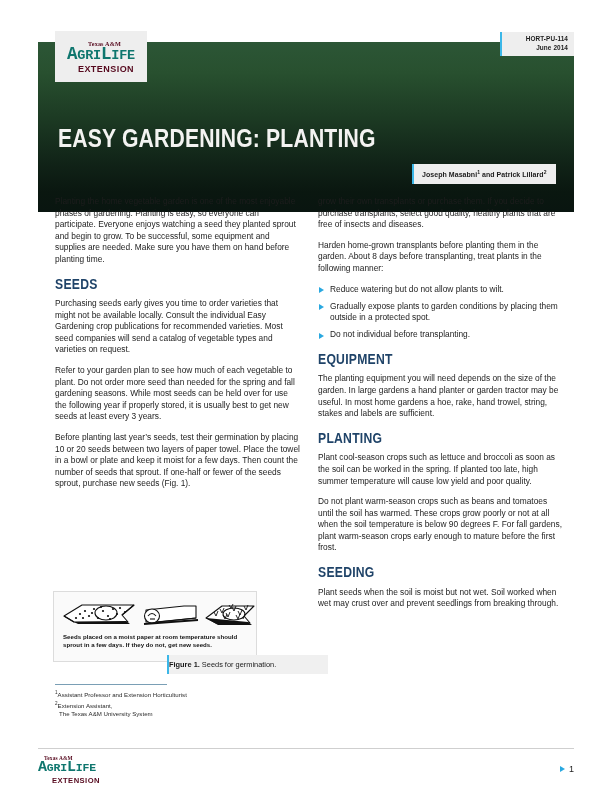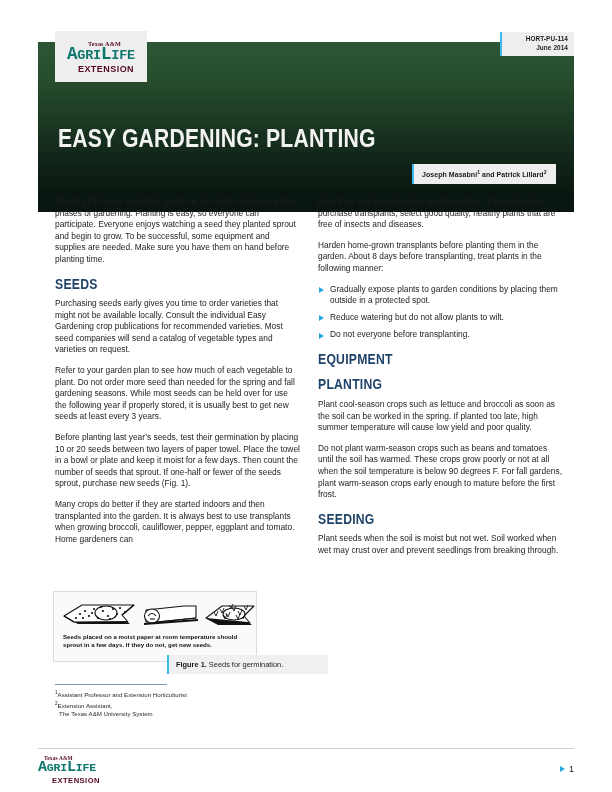--- a/index.html
+++ b/index.html
@@ -170,21 +170,20 @@
     color:#111;
     letter-spacing:.04px;
   }
   .fig-caption {
     position:absolute;
     left:167px; top:655px;
     width:161px; height:19px;
     background:#f0f0f0;
     border-left:2.5px solid #3bb7e8;
     display:flex; align-items:center;
-    padding-left:7px;
   }
   .fig-caption span {
     font-size:7.4px; color:#1a1a1a;
   }
   .fig-caption b { font-weight:bold; }
 
   
   .footnotes {
     position:absolute;
     left:55px; top:684px;
@@ -257,21 +256,20 @@
 <div class="authors-box">
   <span><span>Joseph Masabni</span><sup>1</sup><span> and Patrick Lillard</span><sup>2</sup></span>
 </div>
 
 <div class="col col-left">
   <p class="body">Planting the home vegetable garden is one of the most enjoyable phases of gardening. Planting is easy, so everyone can participate. Everyone enjoys watching a seed they planted sprout and begin to grow. To be successful, some equipment and supplies are needed. Make sure you have them on hand before planting time.</p>
   <h2 class="section">SEEDS</h2>
   <p class="body">Purchasing seeds early gives you time to order varieties that might not be available locally. Consult the individual Easy Gardening crop publications for recommended varieties. Most seed companies will send a catalog of vegetable types and varieties on request.</p>
   <p class="body">Refer to your garden plan to see how much of each vegetable to plant. Do not order more seed than needed for the spring and fall gardening seasons. While most seeds can be held over for use the following year if properly stored, it is usually best to get new seeds at least every 3 years.</p>
   <p class="body">Before planting last year’s seeds, test their germination by placing 10 or 20 seeds between two layers of paper towel. Place the towel in a bowl or plate and keep it moist for a few days. Then count the number of seeds that sprout. If one-half or fewer of the seeds sprout, purchase new seeds (Fig. 1).</p>
-  <p class="body">Many crops do better if they are started indoors and then transplanted into the garden. It is always best to use transplants when growing broccoli, cauliflower, pepper, eggplant and tomato. Home gardeners can</p>
 </div>
 
 <div class="figure">
   <svg width="200" height="40" viewBox="0 0 200 40">
     <g fill="none" stroke="#111" stroke-width="1.1" stroke-linejoin="round">
 
       <path d="M8 22 L26 11 L78 11 L66 21 L72 28 L18 28 Z" fill="#fff"></path>
       <path d="M66 21 L78 11"></path>
       <path d="M18 28 L8 22"></path>
       <ellipse cx="50" cy="19" rx="11" ry="7" fill="#fff"></ellipse>
@@ -334,25 +332,26 @@
   <div class="fn-rule"></div>
   <p><sup>1</sup><span>Assistant Professor and Extension Horticulturist</span></p>
   <p><sup>2</sup><span>Extension Assistant,</span></p>
   <p class="indent">The Texas A&amp;M University System</p>
 </div>
 
 <div class="col col-right">
   <p class="body">grow their own transplants or purchase them. If you decide to purchase transplants, select good quality, healthy plants that are free of insects and diseases.</p>
   <p class="body">Harden home-grown transplants before planting them in the garden. About 8 days before transplanting, treat plants in the following manner:</p>
   <ul class="bullets">
+    <li>Reduce watering but do not allow plants to wilt.</li>
     <li>Gradually expose plants to garden conditions by placing them outside in a protected spot.</li>
-    <li>Reduce watering but do not allow plants to wilt.</li>
-    <li>Do not everyone before transplanting.</li>
+    <li>Do not individual before transplanting.</li>
   </ul>
   <h2 class="section">EQUIPMENT</h2>
+  <p class="body">The planting equipment you will need depends on the size of the garden. In large gardens a hand planter or garden tractor may be useful. In most home gardens a hoe, rake, hand trowel, string, stakes and labels are sufficient.</p>
   <h2 class="section">PLANTING</h2>
   <p class="body">Plant cool-season crops such as lettuce and broccoli as soon as the soil can be worked in the spring. If planted too late, high summer temperature will cause low yield and poor quality.</p>
   <p class="body">Do not plant warm-season crops such as beans and tomatoes until the soil has warmed. These crops grow poorly or not at all when the soil temperature is below 90 degrees F. For fall gardens, plant warm-season crops early enough to mature before the first frost.</p>
   <h2 class="section">SEEDING</h2>
   <p class="body">Plant seeds when the soil is moist but not wet. Soil worked when wet may crust over and prevent seedlings from breaking through.</p>
 </div>
 
 <div class="footer-rule"></div>
 
 <div class="footer-logo">

